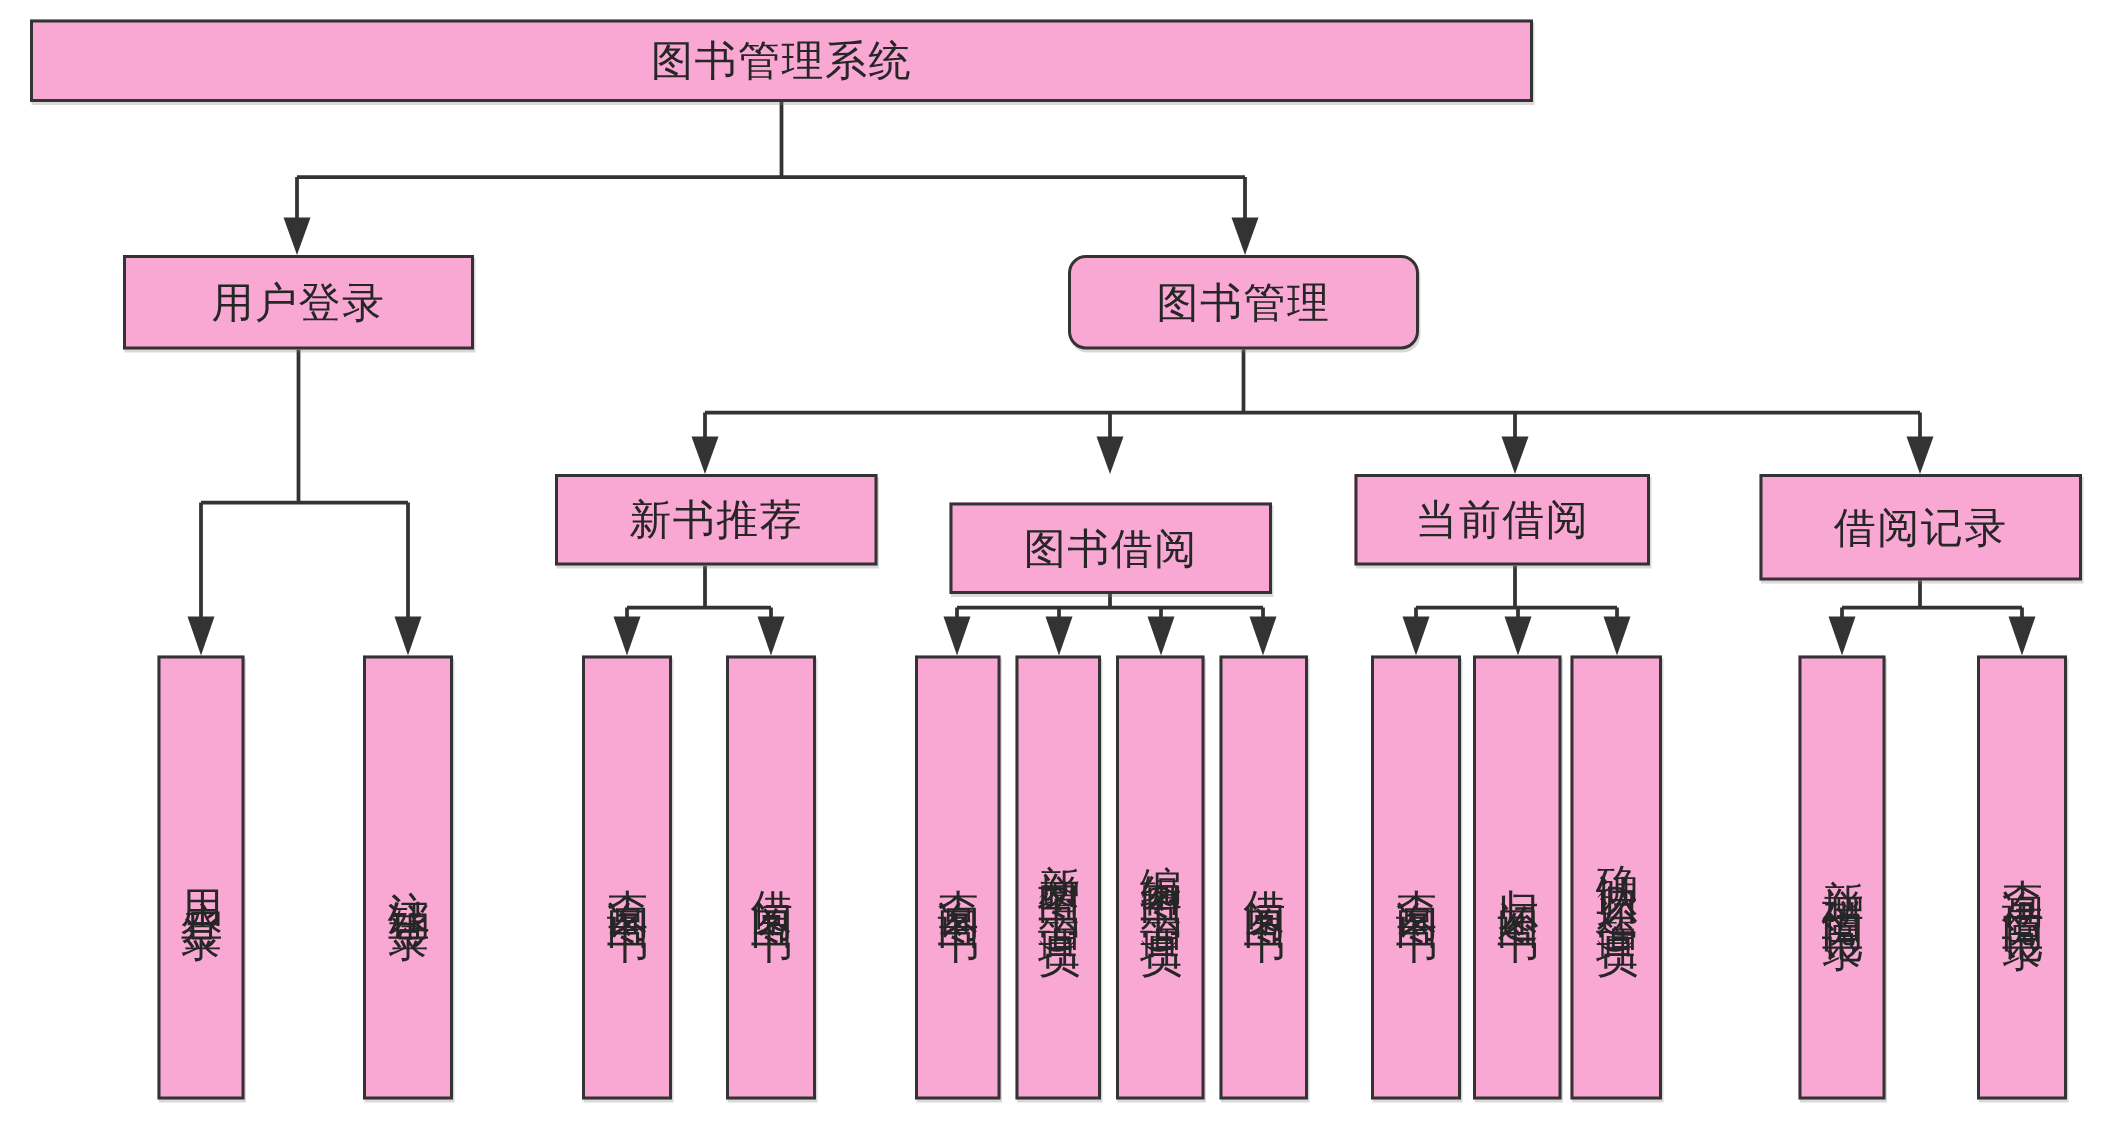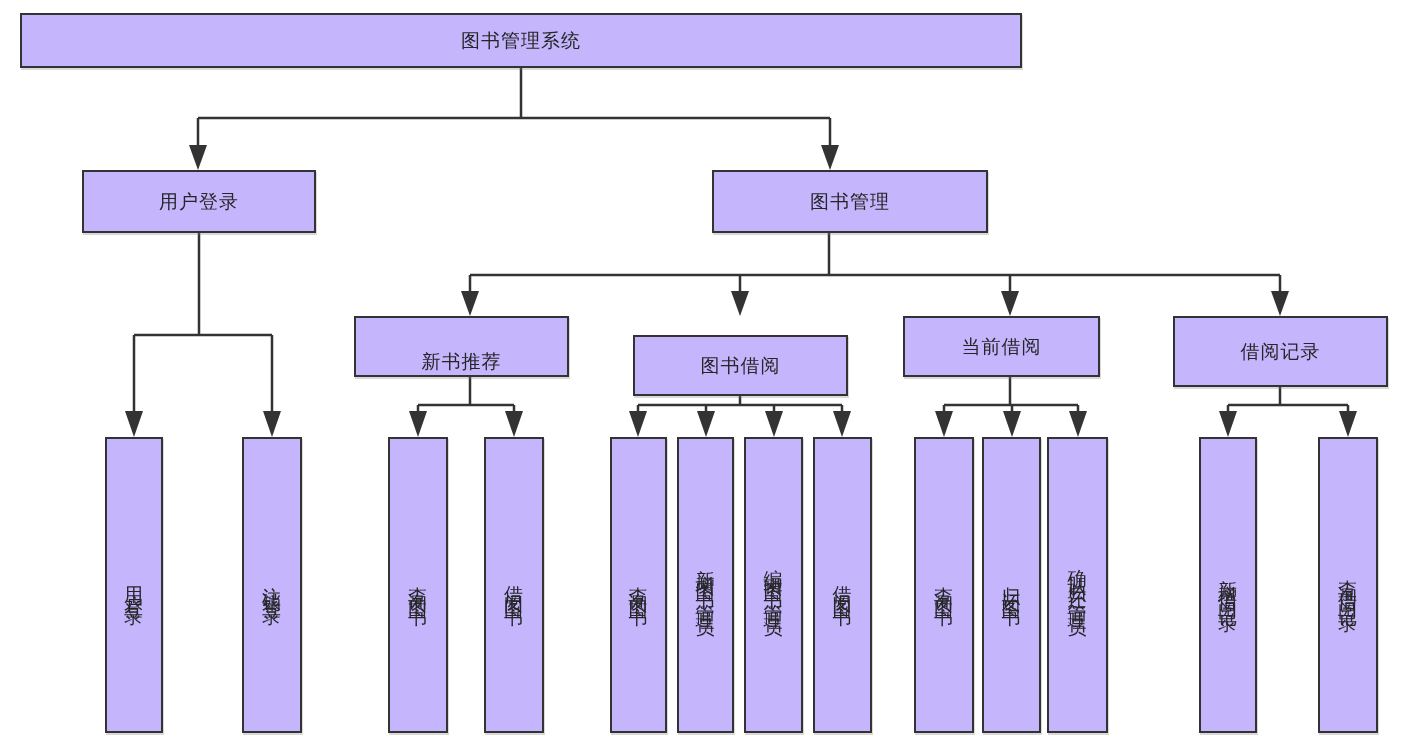--- a/index.html
+++ b/index.html
@@ -8,42 +8,42 @@
     width:1405px;height:747px;
     background:#ffffff;
     font-family:"Liberation Sans","DejaVu Sans",sans-serif;
     overflow:hidden;
   }
   .connectors{position:absolute;left:0;top:0;width:1405px;height:747px;}
   .node{
     position:absolute;
     box-sizing:border-box;
     border:2px solid #333333;
-    background:#c4b5fd;
+    background:#f9a8d4;
     display:flex;align-items:center;justify-content:center;
     color:#262626;
-    font-size:19px;
+    font-size:28px;
     letter-spacing:1px;
     box-shadow:1px 2px 0 rgba(130,130,130,0.30);
     z-index:2;
   }
   .leaf .v{
     writing-mode:vertical-rl;
     text-orientation:mixed;
     letter-spacing:7px;
     line-height:1;
     white-space:nowrap;
   }
   
   .n-root{left:20px;top:13px;width:1002px;height:55px;}
   
   .n-login{left:82px;top:170px;width:234px;height:63px;}
-  .n-mgmt{left:712px;top:170px;width:276px;height:63px;}
+  .n-mgmt{left:712px;top:170px;width:234px;height:63px;border-radius:12px;}
   
-  .n-l3-1{left:354px;top:316px;width:215px;height:61px;align-items:flex-end;}
+  .n-l3-1{left:370px;top:316px;width:215px;height:61px;}
   .n-l3-2{left:633px;top:316px;width:215px;height:61px;margin-top:19px;}
   .n-l3-3{left:903px;top:316px;width:197px;height:61px;}
   .n-l3-4{left:1173px;top:316px;width:215px;height:71px;}
   
   .leaf{top:437px;height:296px;}
   .n-a{left:105px;width:58px;}
   .n-b{left:242px;width:60px;}
   .n-c{left:388px;width:60px;}
   .n-d{left:484px;width:60px;}
   .n-e{left:610px;width:57px;}

